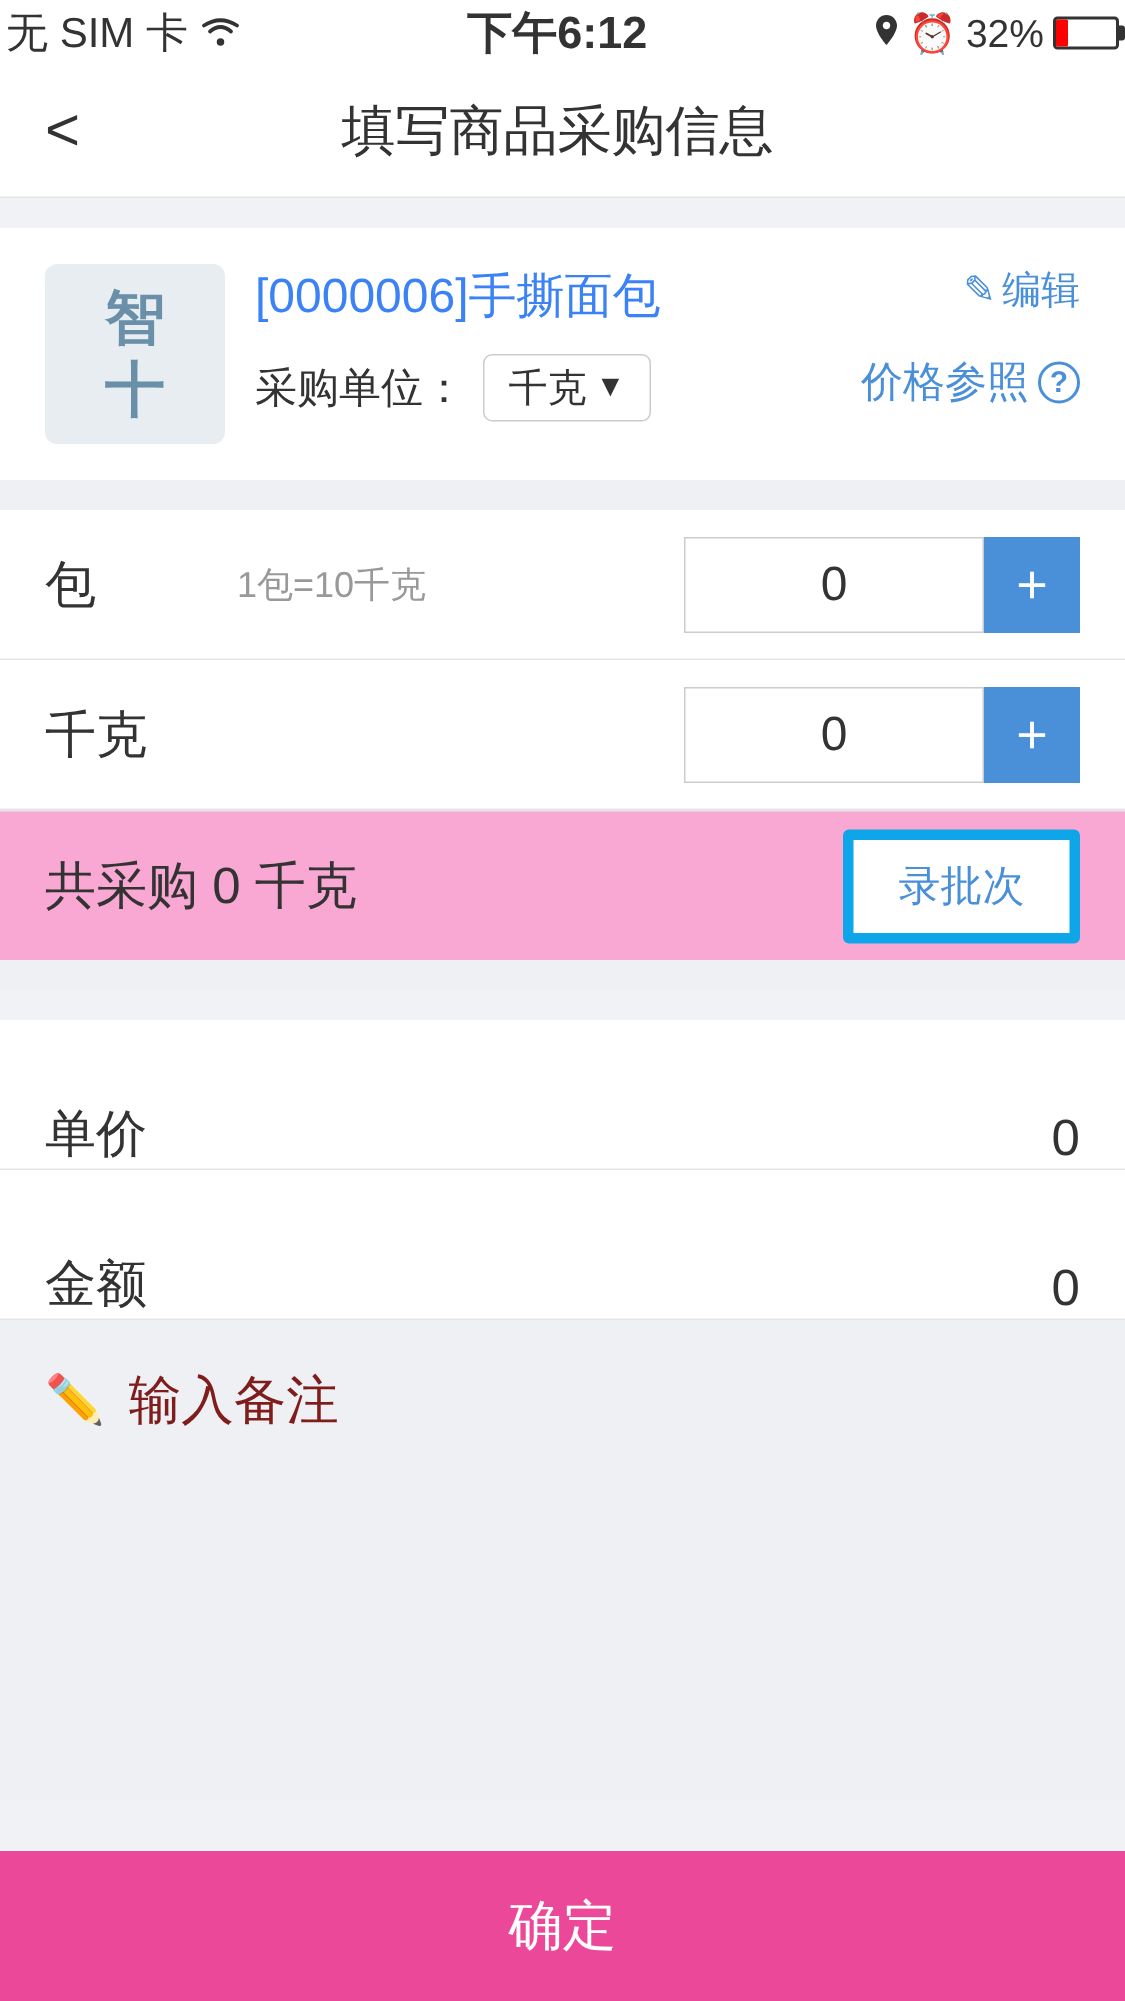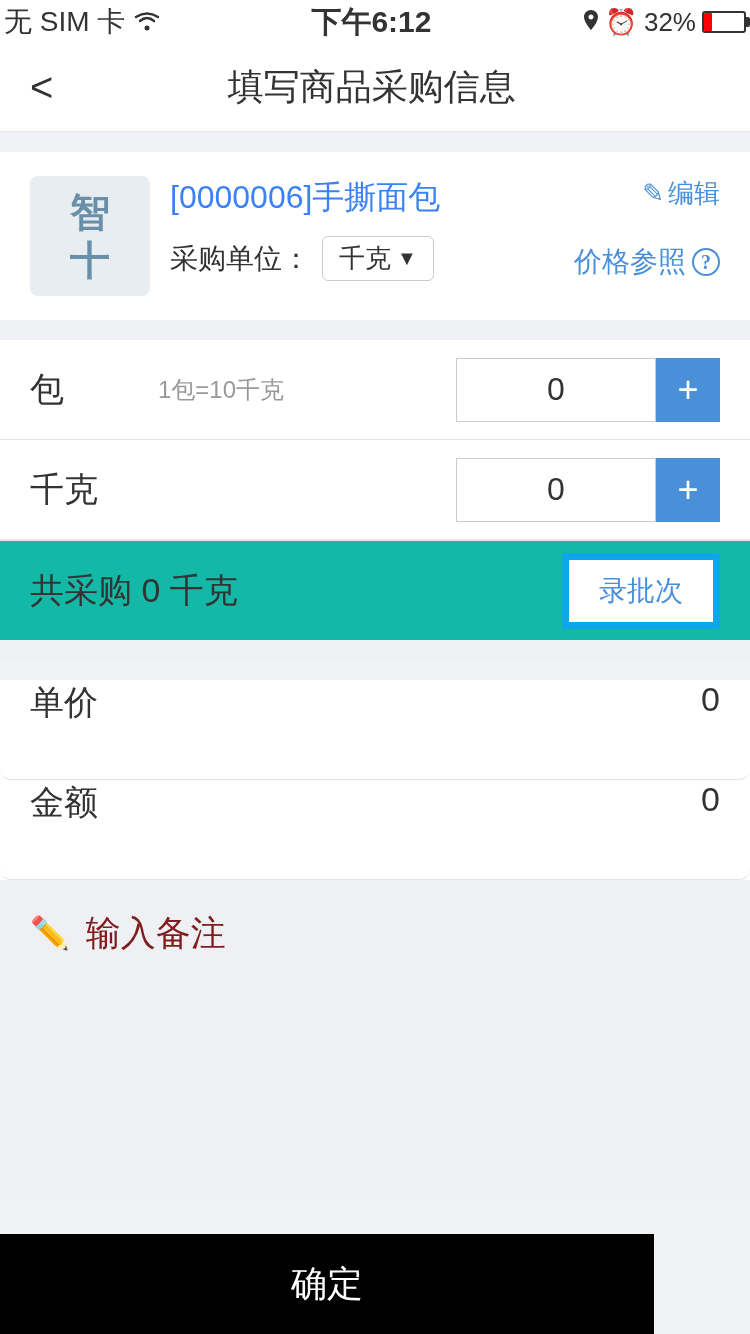--- a/index.html
+++ b/index.html
@@ -122,24 +122,23 @@
     .edit-btn {
       font-size: 26px;
       color: #4a90d9;
       display: flex;
       align-items: center;
       gap: 4px;
       cursor: pointer;
     }
     .product-unit {
       display: flex;
-      align-items: flex-end;
+      align-items: flex-start;
       justify-content: space-between;
       gap: 0;
-      font-family: Liberation Serif, serif;
     }
     .unit-label {
       font-size: 28px;
       color: #333;
     }
     .unit-select {
       border: 1px solid #ccc;
       border-radius: 6px;
       padding: 4px 16px;
       font-size: 26px;
@@ -224,21 +223,21 @@
       justify-content: center;
       cursor: pointer;
     }
 
     
     .summary-row {
       display: flex;
       align-items: center;
       padding: 0 30px;
       height: 100px;
-      background: #14b8a6;
+      background: #f9a8d4;
       border-top: 1px solid #e5e5e5;
     }
     .summary-text {
       flex: 1;
       font-size: 34px;
       color: #333;
     }
     .batch-btn {
       border: 7px solid #0ea5e9;
       color: #4a90d9;
@@ -249,25 +248,24 @@
       cursor: pointer;
     }
 
     
     .info-section {
       background: #fff;
       margin-top: 20px;
     }
     .info-row {
       display: flex;
-      align-items: flex-start;
+      align-items: flex-end;
       padding: 0 30px;
       height: 100px;
       border-bottom: 1px solid #e5e5e5;
-      border-radius: 11px;
     }
     .info-label {
       font-size: 34px;
       color: #333;
       flex: 1;
     }
     .info-value {
       font-size: 34px;
       color: #333;
     }
@@ -291,23 +289,23 @@
     .notes-placeholder {
       font-size: 35px;
       color: #7f1d1d;
     }
 
     
     .confirm-btn {
       position: fixed;
       bottom: 0;
       left: 0;
-      width: 654px;
+      width: 750px;
       height: 100px;
-      background: #000000;
+      background: #ec4899;
       color: #fff;
       font-size: 36px;
       border: none;
       cursor: pointer;
       display: flex;
       align-items: center;
       justify-content: center;
     }
   </style>
 </head>

